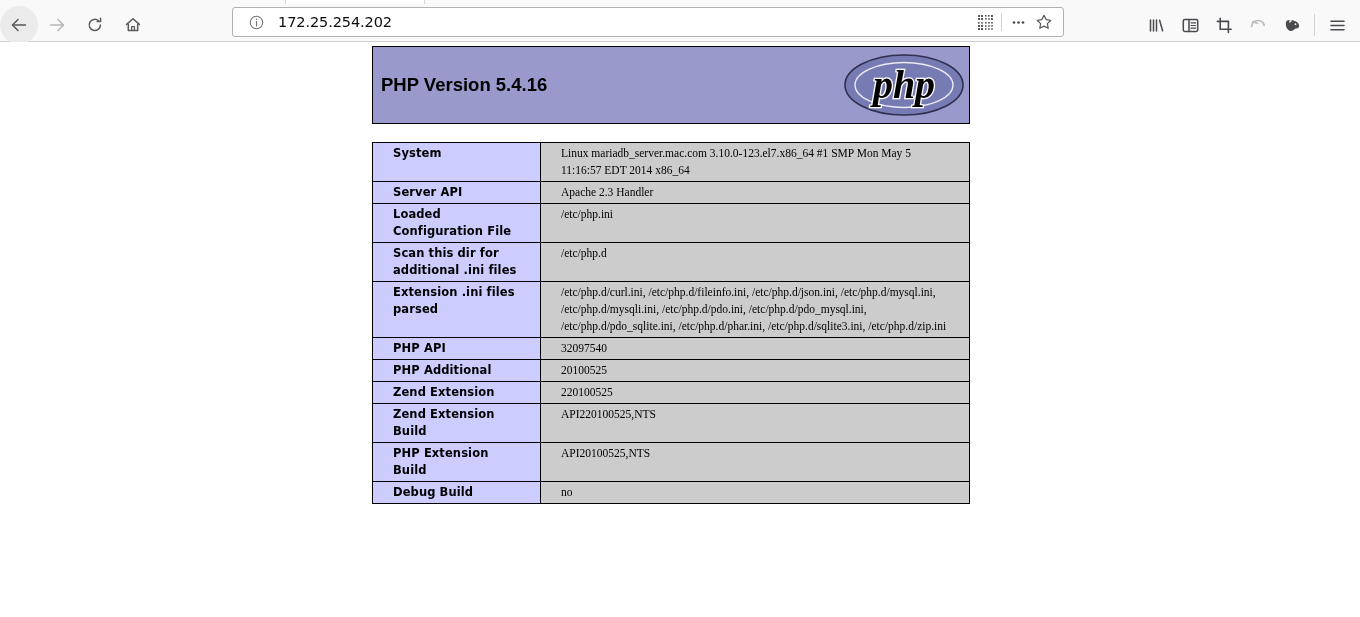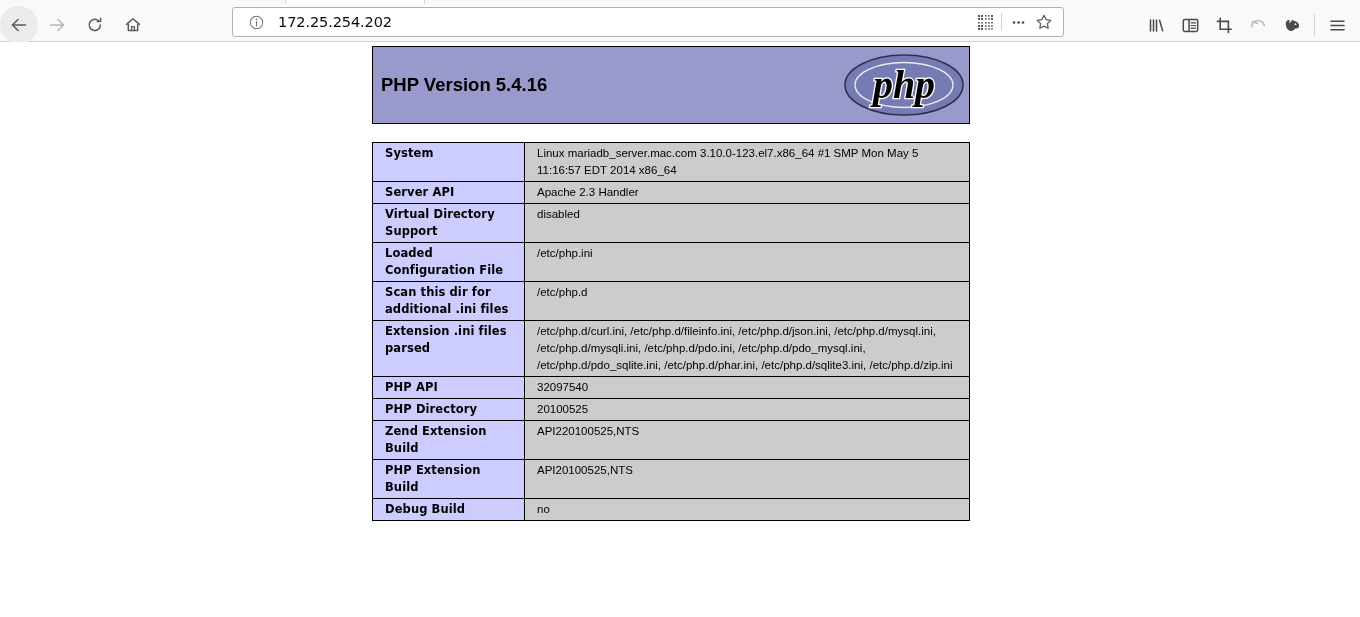--- a/index.html
+++ b/index.html
@@ -166,36 +166,36 @@
     position: absolute;
     left: 372px;
     top: 100px;
     width: 598px;
     border-collapse: collapse;
     table-layout: fixed;
     border: 1px solid #000000;
   }
   #info-table td {
     border: 1px solid #000000;
-    padding: 2px 12px;
+    padding: 2px 20px;
     vertical-align: top;
     font-size: 11.5px;
     line-height: 1.48;
   }
   td.k {
     width: 127px;
     background: #ccccff;
     font-family: "DejaVu Sans", sans-serif;
     font-weight: bold;
     color: #000000;
     letter-spacing: 0.1px;
   }
   td.v {
     background: #cccccc;
-    font-family: Liberation Sans, sans-serif;
+    font-family: Liberation Serif, serif;
     color: #000000;
     word-break: break-word;
     margin-left: 48px;
   }
 </style>
 </head>
 <body>
 
 <div id="browser-chrome">
 
@@ -360,42 +360,42 @@
     <tbody>
         <tr>
           <td class="k">System</td>
           <td class="v">Linux mariadb_server.mac.com 3.10.0-123.el7.x86_64 #1 SMP Mon May 5 11:16:57 EDT 2014 x86_64</td>
         </tr>
         <tr>
           <td class="k">Server API</td>
           <td class="v">Apache 2.3 Handler</td>
         </tr>
         <tr>
-          <td class="k">Virtual Directory Support</td>
-          <td class="v">disabled</td>
-        </tr>
-        <tr>
           <td class="k">Loaded Configuration File</td>
           <td class="v">/etc/php.ini</td>
         </tr>
         <tr>
           <td class="k">Scan this dir for additional .ini files</td>
           <td class="v">/etc/php.d</td>
         </tr>
         <tr>
           <td class="k">Extension .ini files parsed</td>
           <td class="v">/etc/php.d/curl.ini, /etc/php.d/fileinfo.ini, /etc/php.d/json.ini, /etc/php.d/mysql.ini, /etc/php.d/mysqli.ini, /etc/php.d/pdo.ini, /etc/php.d/pdo_mysql.ini, /etc/php.d/pdo_sqlite.ini, /etc/php.d/phar.ini, /etc/php.d/sqlite3.ini, /etc/php.d/zip.ini</td>
         </tr>
         <tr>
           <td class="k">PHP API</td>
           <td class="v">32097540</td>
         </tr>
         <tr>
-          <td class="k">PHP Directory</td>
+          <td class="k">PHP Additional</td>
           <td class="v">20100525</td>
+        </tr>
+        <tr>
+          <td class="k">Zend Extension</td>
+          <td class="v">220100525</td>
         </tr>
         <tr>
           <td class="k">Zend Extension Build</td>
           <td class="v">API220100525,NTS</td>
         </tr>
         <tr>
           <td class="k">PHP Extension Build</td>
           <td class="v">API20100525,NTS</td>
         </tr>
         <tr>

